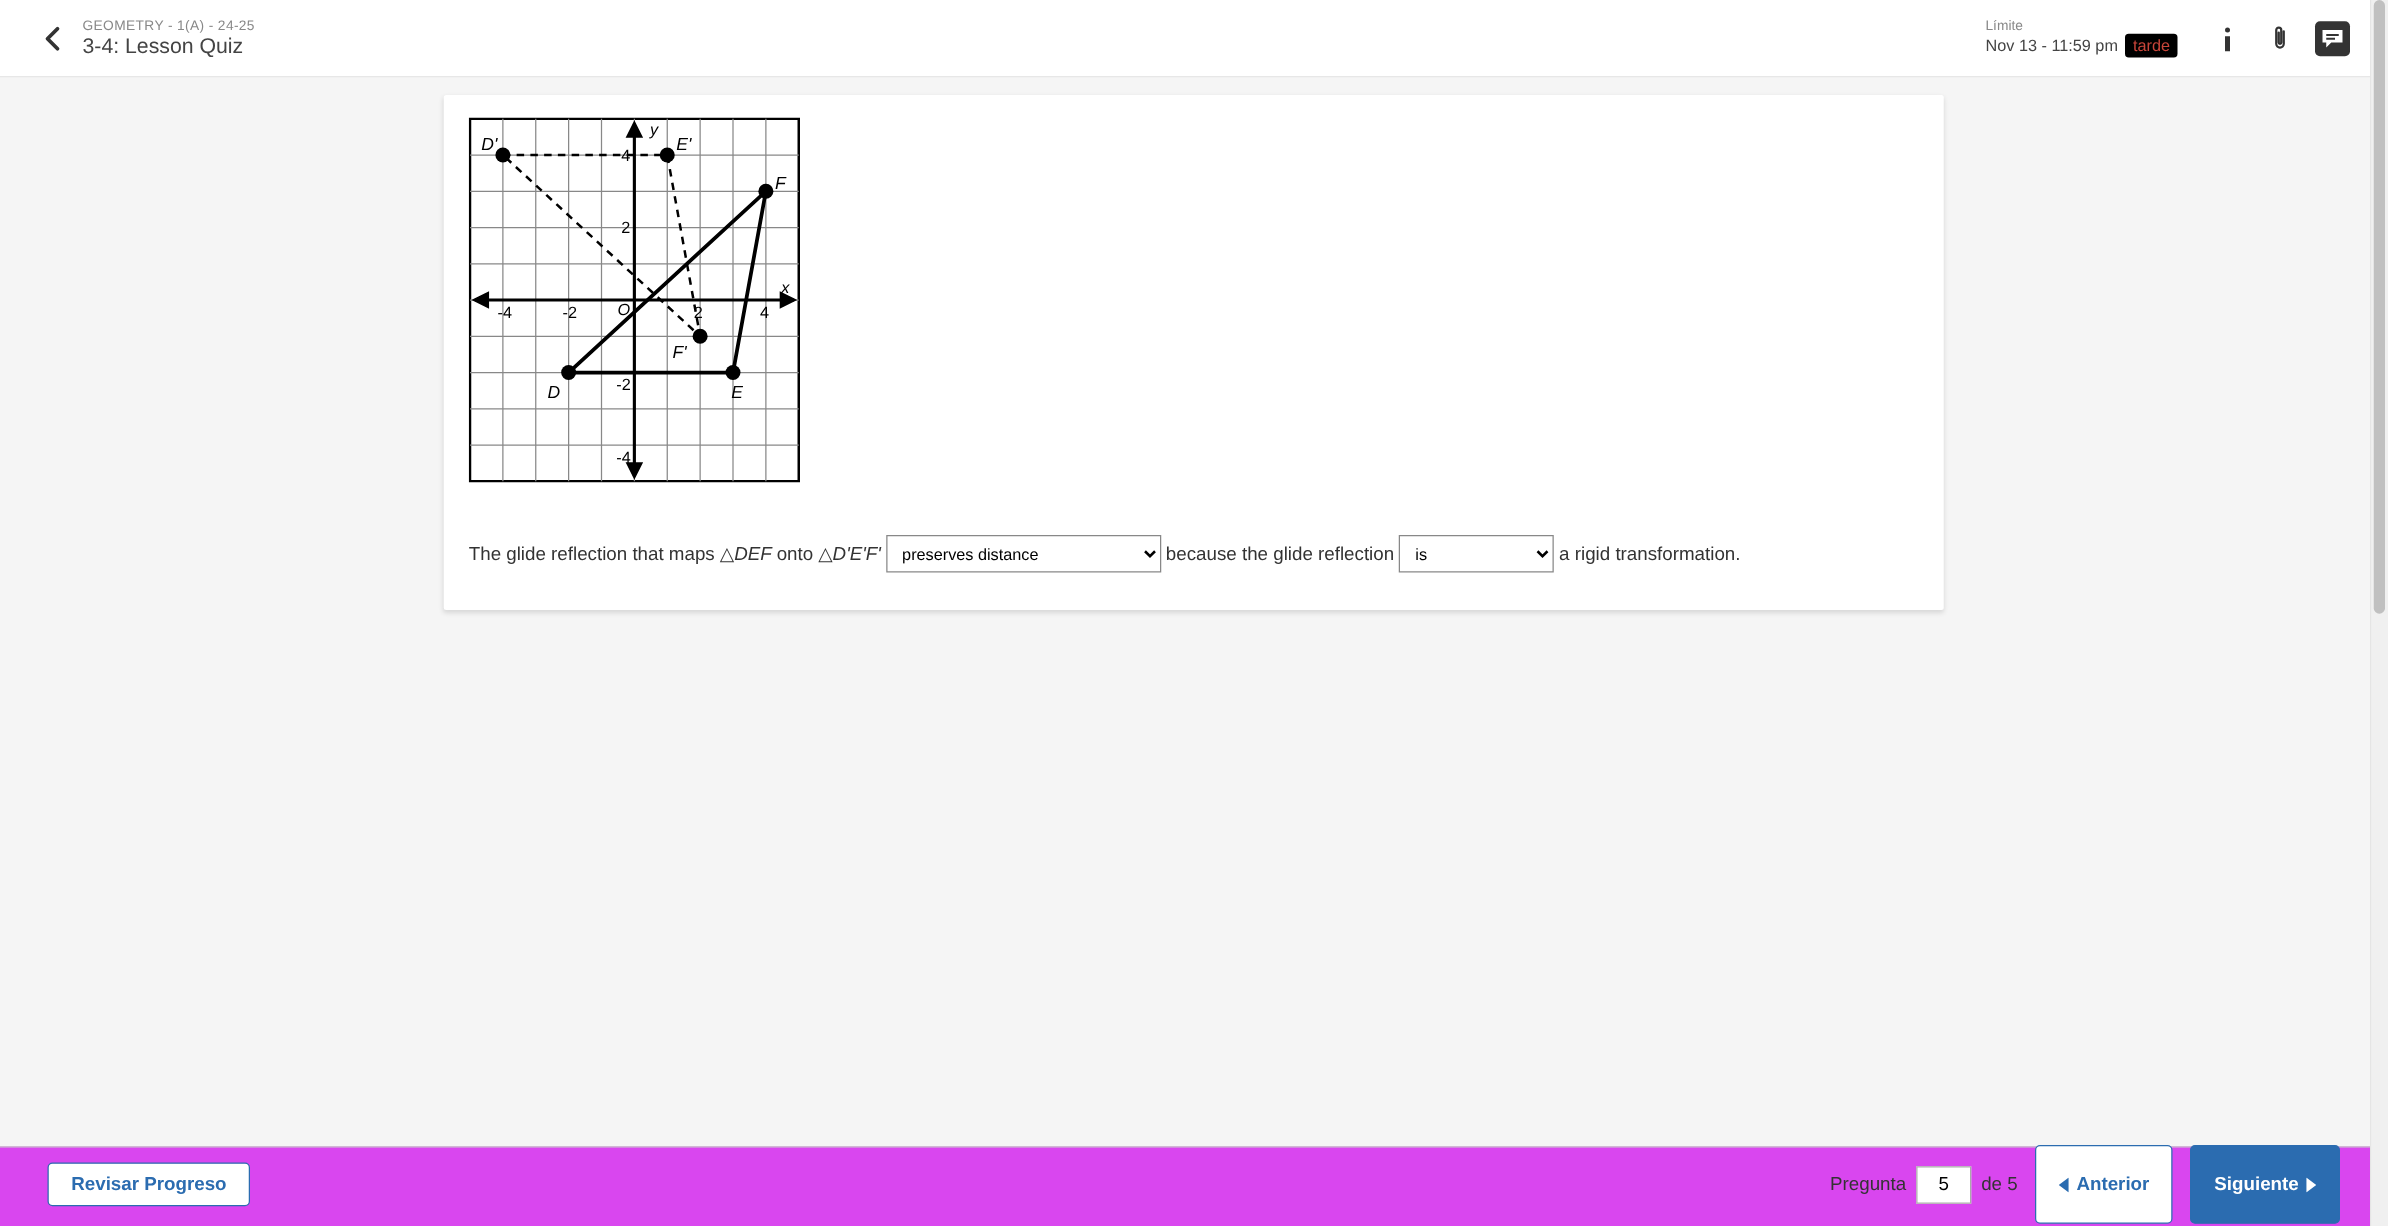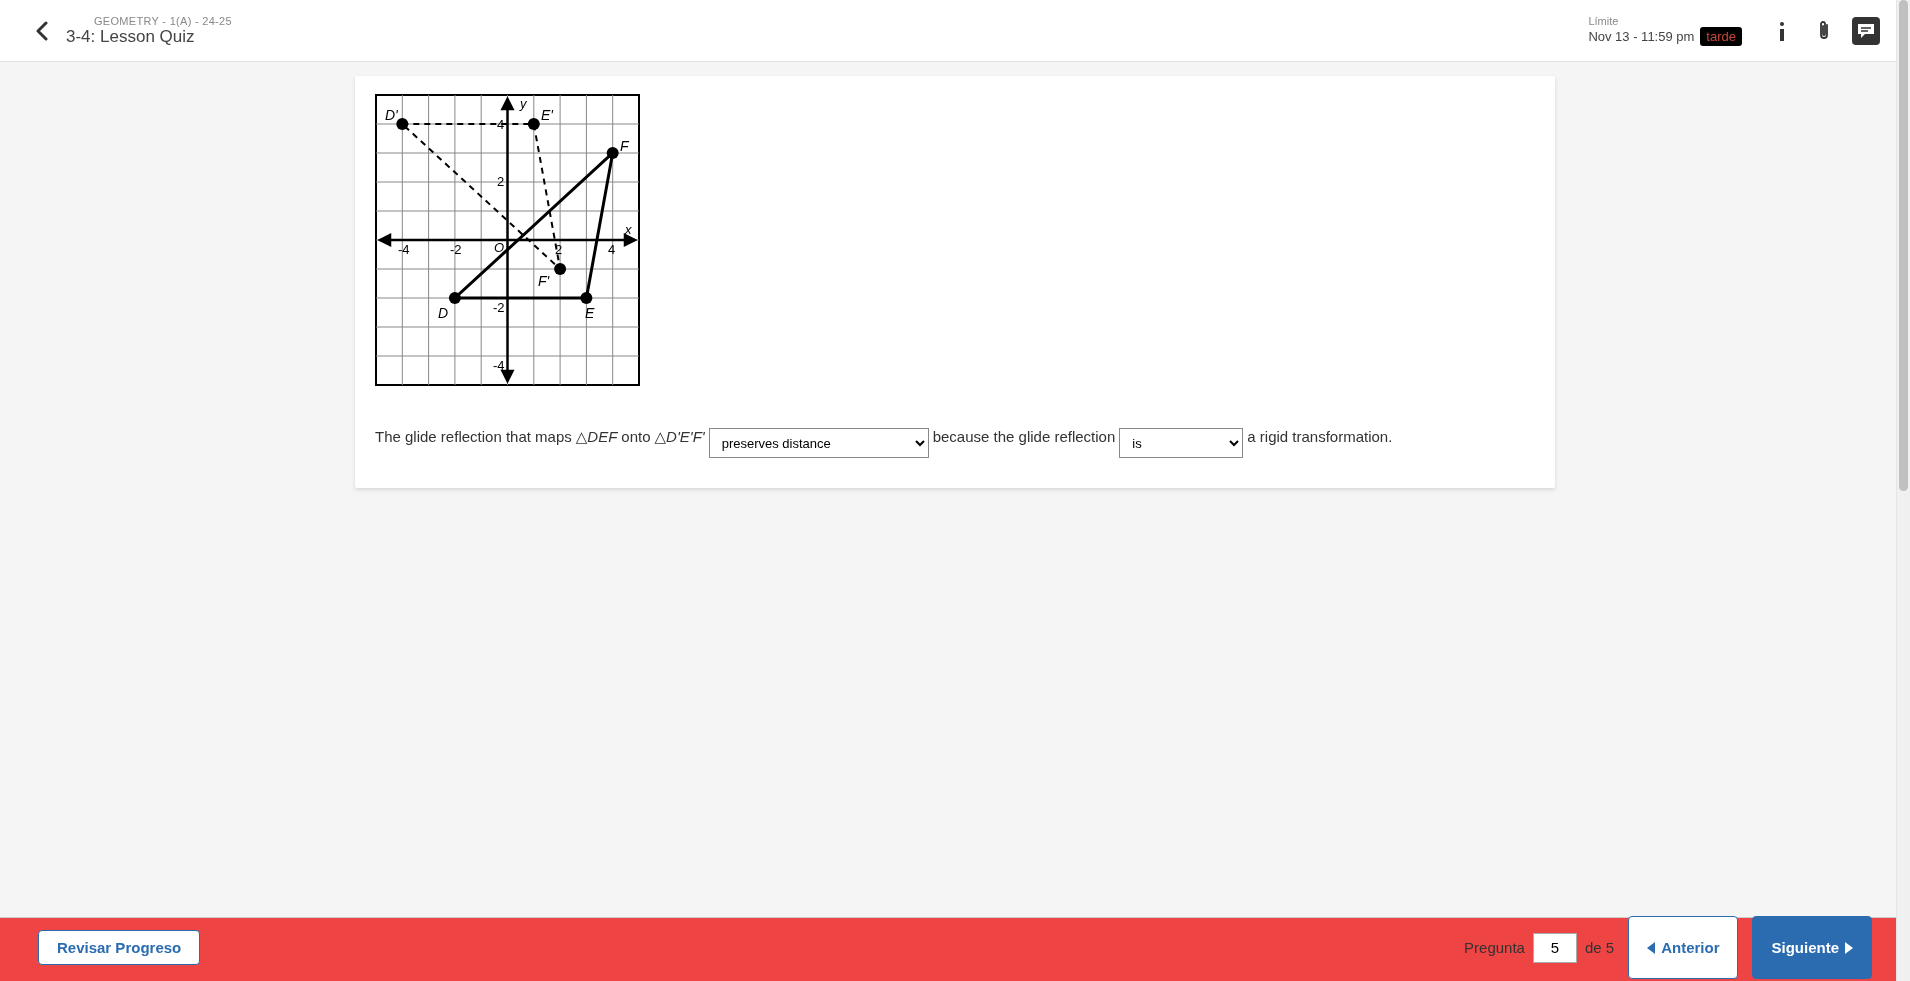--- a/index.html
+++ b/index.html
@@ -23,21 +23,21 @@
     .header-left { display: flex; align-items: center; gap: 12px; flex: 1; }
     .back-btn {
       cursor: pointer;
       display: flex;
       align-items: center;
       justify-content: center;
       width: 24px;
       height: 24px;
     }
     .header-titles { display: flex; flex-direction: column; }
-    .course-line { font-size: 11px; color: #888; font-weight: 500; letter-spacing: 0.3px; margin-left: 28px;}
+    .course-line { font-size: 11px; color: #888; font-weight: 500; letter-spacing: 0.3px;}
     .lesson-title { font-size: 17px; color: #444; font-weight: 500; }
     .header-right { display: flex; align-items: center; gap: 16px; }
     .due-block { text-align: left; }
     .due-label { font-size: 11px; color: #888; }
     .due-row { display: flex; align-items: center; gap: 6px;}
     .due-date { font-size: 13px; color: #444; }
     .late-badge {
       font-size: 13px;
       background: #000000;
       color: #c9453a;
@@ -70,39 +70,40 @@
       box-shadow: 0 2px 4px rgba(0,0,0,0.12);
     }
     .graph-svg {
       display: block;
     }
     .question-line {
       margin-top: 42px;
       font-size: 15px;
       color: #333;
       display: flex;
+      align-items: center;
       flex-wrap: wrap;
       gap: 4px;
     }
     .question-line .tri { font-style: normal; }
     .question-line .it { font-style: italic; }
     .dropdown {
       font-size: 13px;
       padding: 6px 8px;
       height: 30px;
       border: 1px solid #888;
       background: #fff;
       cursor: pointer;
     }
     .dd-wide { width: 220px; }
     .dd-narrow { width: 124px; }
 
     
     .footer {
-      background: #ef4444;
+      background: #d946ef;
       border-top: 1px solid #ccc;
       padding: 14px 38px 18px 38px;
       display: flex;
       align-items: center;
       height: 64px;
     }
     .footer-left { flex: 1; }
     .review-btn {
       border: 1.5px solid #2b6cb0;
       color: #2b6cb0;

